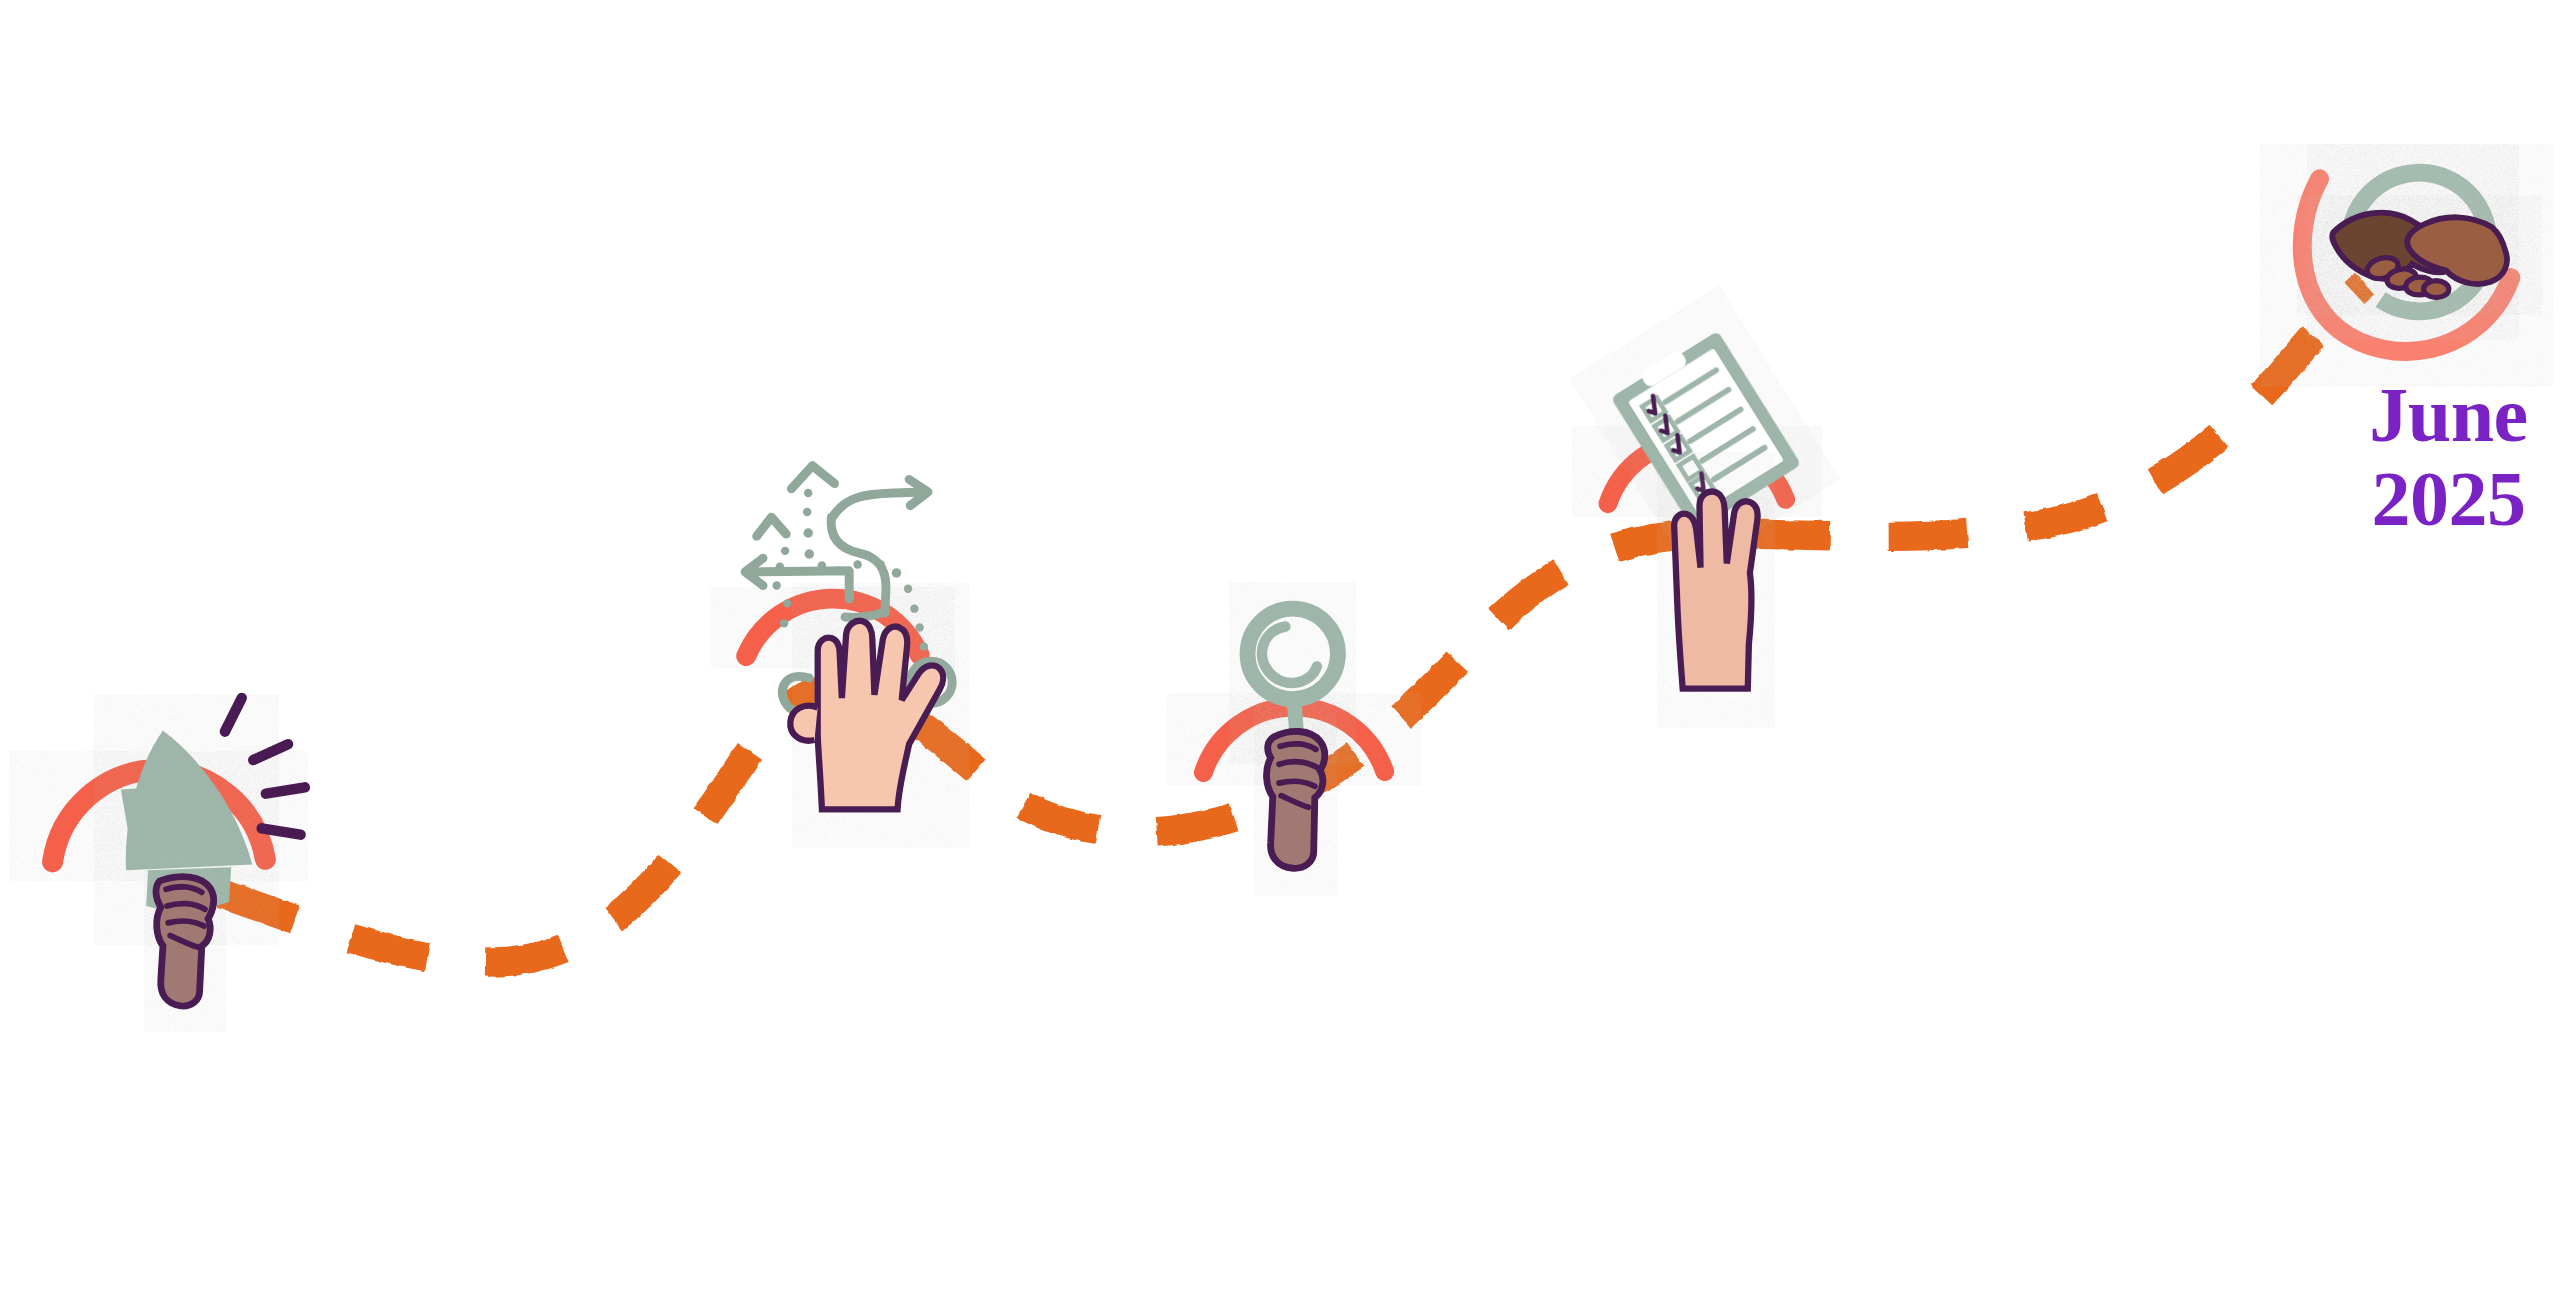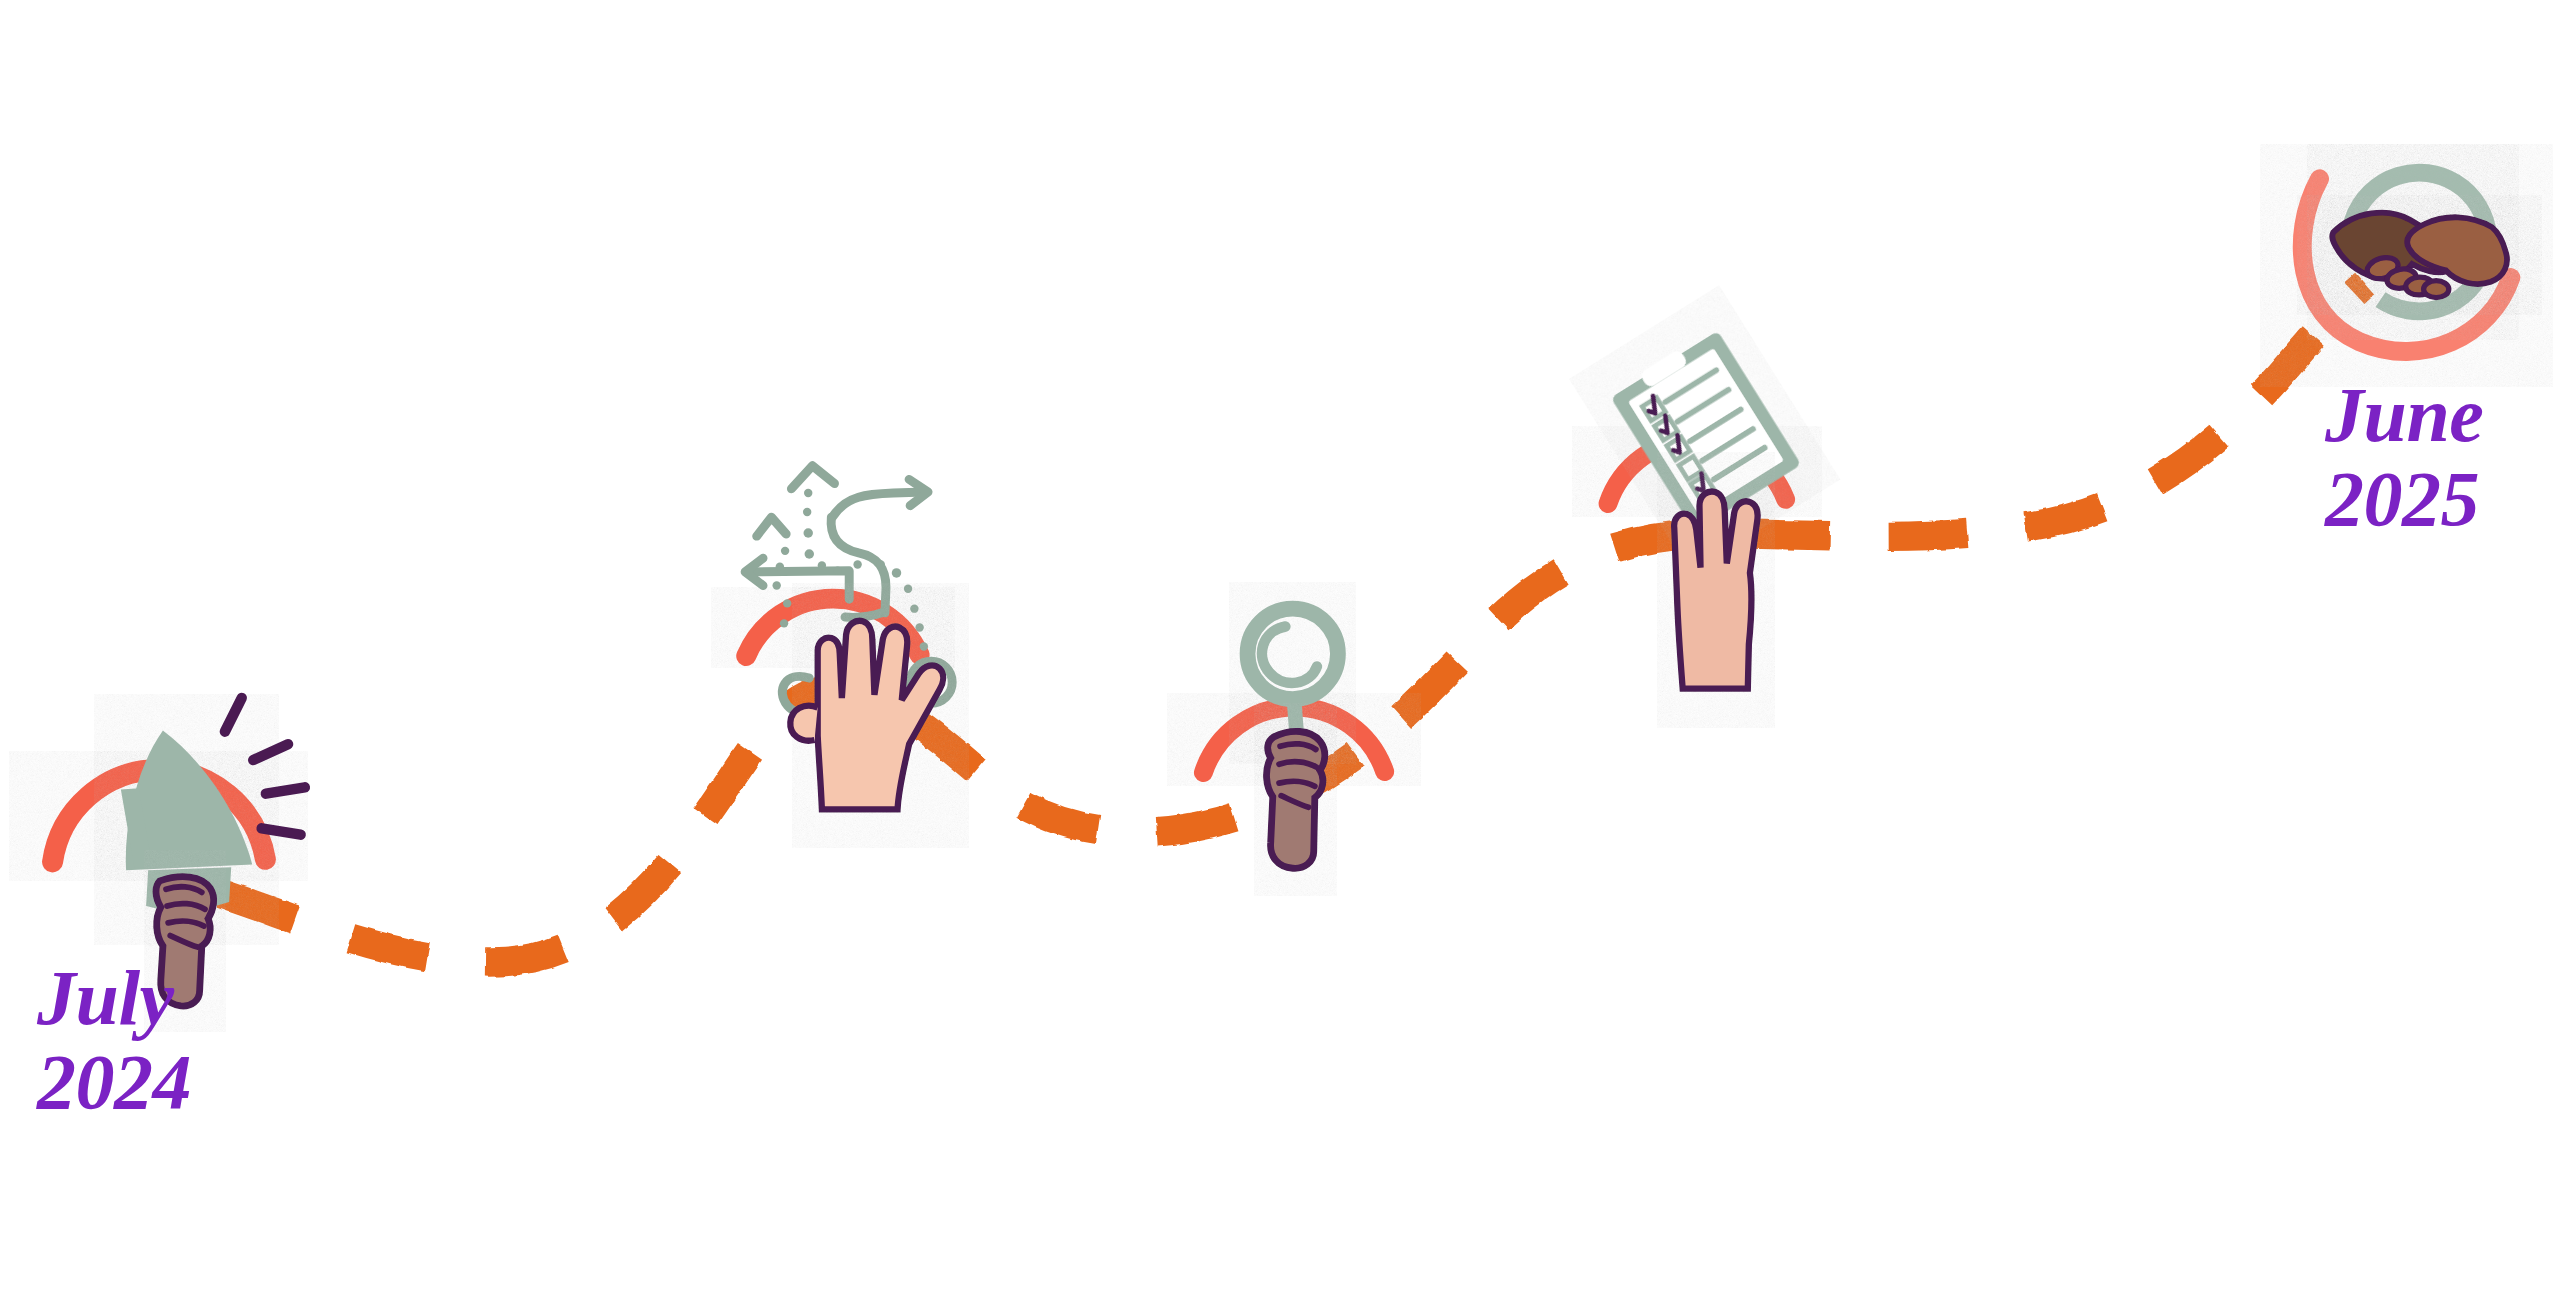--- a/index.html
+++ b/index.html
@@ -2,22 +2,22 @@
 <html style="font-size:8.4px"><head>
 <meta charset="utf-8">
 <title>Timeline</title>
 <style>
   html,body{margin:0;padding:0;background:#ffffff;}
   body{width:2576px;height:1314px;overflow:hidden;
        font-family:"Liberation Serif",serif;}
   #stage{position:relative;width:2576px;height:1314px;background:#fff;}
   #stage > svg{position:absolute;left:0;top:0;}
   .label{position:absolute;color:#7B22C4;font-family:"Liberation Serif",serif;
-         font-weight:700;font-size:78px;line-height:1.08;
-         letter-spacing:-0.5px;white-space:pre-line;font-style:italic;}
+         font-weight:700;font-size:78px;line-height:1.08;text-align:center;
+         letter-spacing:-0.5px;white-space:pre-line;}
   #label-july{left:37px;top:956px;width:221px;}
   #label-june{left:2325px;top:373px;width:247px;}
 </style>
 </head>
 <body>
 
 <div id="stage">
 
   <svg width="2576" height="1314" viewBox="0 0 4902 2500">
 
@@ -275,20 +275,18 @@
           <ellipse cx="-56" cy="50" rx="30" ry="19" transform="rotate(-16 -56 50)"></ellipse>
           <ellipse cx="-20" cy="70" rx="28" ry="18" transform="rotate(-10 -20 70)"></ellipse>
           <ellipse cx="14" cy="84" rx="26" ry="17" transform="rotate(-4 14 84)"></ellipse>
           <ellipse cx="46" cy="90" rx="24" ry="16"></ellipse>
         </g>
       </g>
     </g>
 
   </svg>
 
-  <div class="label" id="label-july">July
-2024</div>
 
   <div class="label" id="label-june">June
 2025</div>
 
 </div>
 
 
 </body></html>

